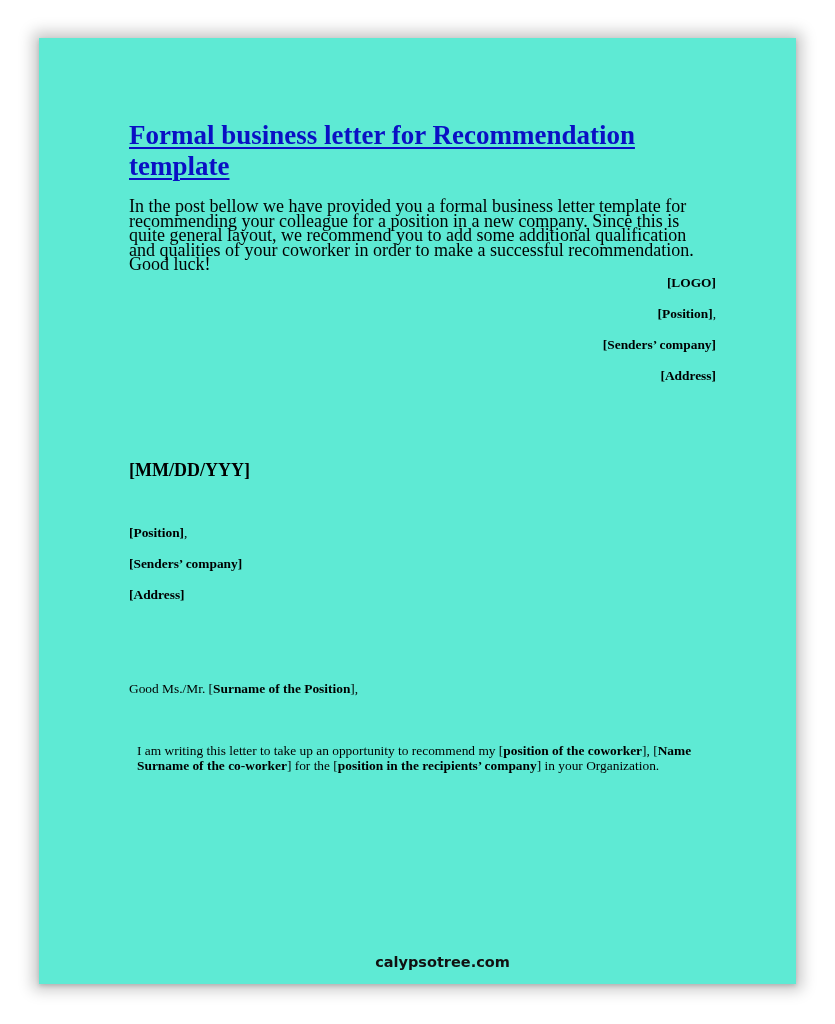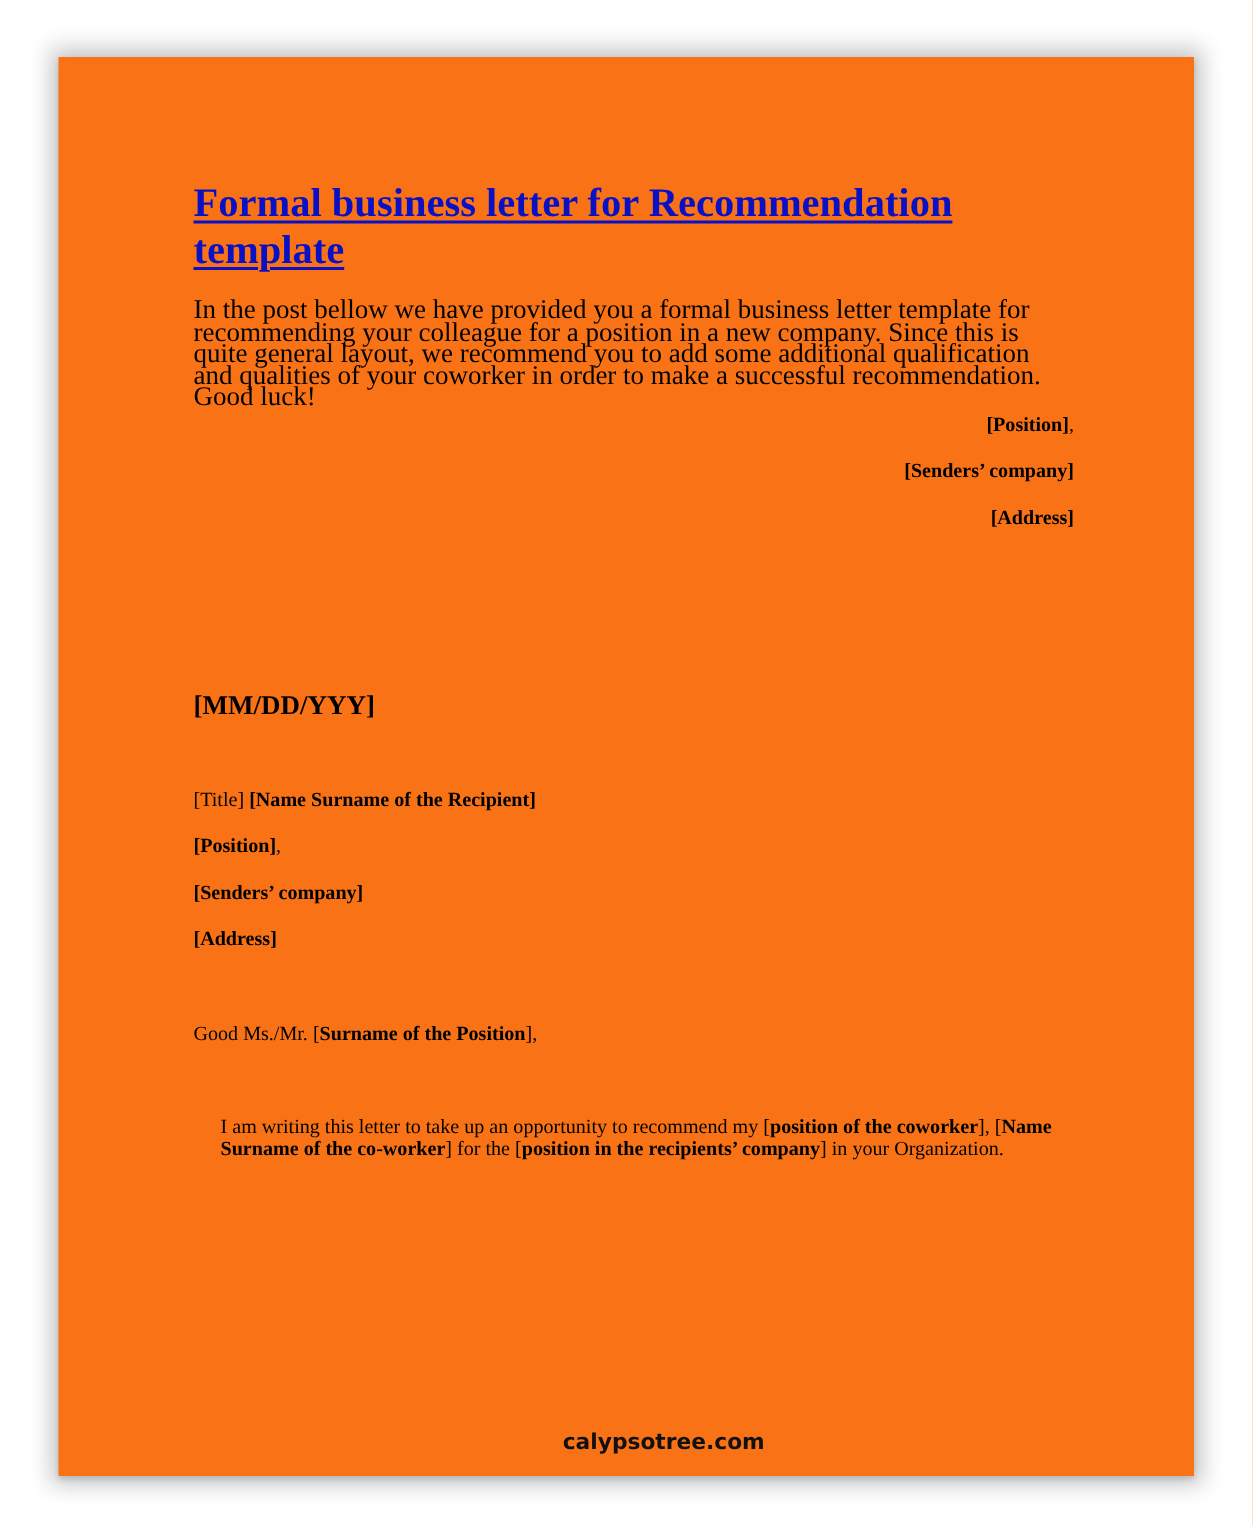--- a/index.html
+++ b/index.html
@@ -12,21 +12,21 @@
     }
     body {
       position: relative;
     }
     .page {
       position: absolute;
       left: 39px;
       top: 38px;
       width: 757px;
       height: 946px;
-      background: #f97316;
+      background: #5eead4;
       box-shadow: 0 0 14px 6px rgba(0,0,0,0.22), 0 2px 4px rgba(0,0,0,0.15);
       text-decoration: underline;
     }
     .content {
       position: absolute;
       left: 90px;
       top: 0;
       width: 578px;
       font-family: "Liberation Serif", "DejaVu Serif", serif;
       color: #000;
@@ -89,21 +89,21 @@
     .salutation {
       position: absolute;
       top: 643px;
       left: 0;
       font-size: 13.4px;
       line-height: 16px;
     }
     .body-para {
       position: absolute;
       top: 705px;
-      left: 18px;
+      left: 8px;
       width: 580px;
       margin: 0;
       font-size: 13.4px;
       line-height: 15px;
     }
     .footer {
       position: absolute;
       left: 0;
       top: 916px;
       width: 807px;
@@ -117,29 +117,29 @@
 </head>
 <body>
 
 <div class="page">
   <div class="content">
     <h1 class="title">Formal business letter for Recommendation template</h1>
 
     <p class="intro">In the post bellow we have provided you a formal business letter template for recommending your colleague for a position in a new company. Since this is quite general layout, we recommend you to add some additional qualification and qualities of your coworker in order to make a successful recommendation. Good luck!</p>
 
     <div class="sender">
+      <div>[LOGO]</div>
       <div><span>[Position]</span><span style="font-weight:normal">,</span></div>
       <div>[Senders’ company]</div>
       <div>[Address]</div>
     </div>
 
     <div class="date">[MM/DD/YYY]</div>
 
     <div class="recipient">
-      <div><span>[Title]</span> <span class="b">[Name Surname of the Recipient]</span></div>
       <div><span class="b">[Position]</span><span>,</span></div>
       <div class="b">[Senders’ company]</div>
       <div class="b">[Address]</div>
     </div>
 
     <div class="salutation"><span>Good Ms./Mr. [</span><span class="b">Surname of the Position</span><span>],</span></div>
 
     <p class="body-para"><span>I am writing this letter to take up an opportunity to recommend my [</span><span class="b">position of the coworker</span><span>], [</span><span class="b">Name Surname of the co-worker</span><span>] for the [</span><span class="b">position in the recipients’ company</span><span>] in your Organization.</span></p>
   </div>
 

